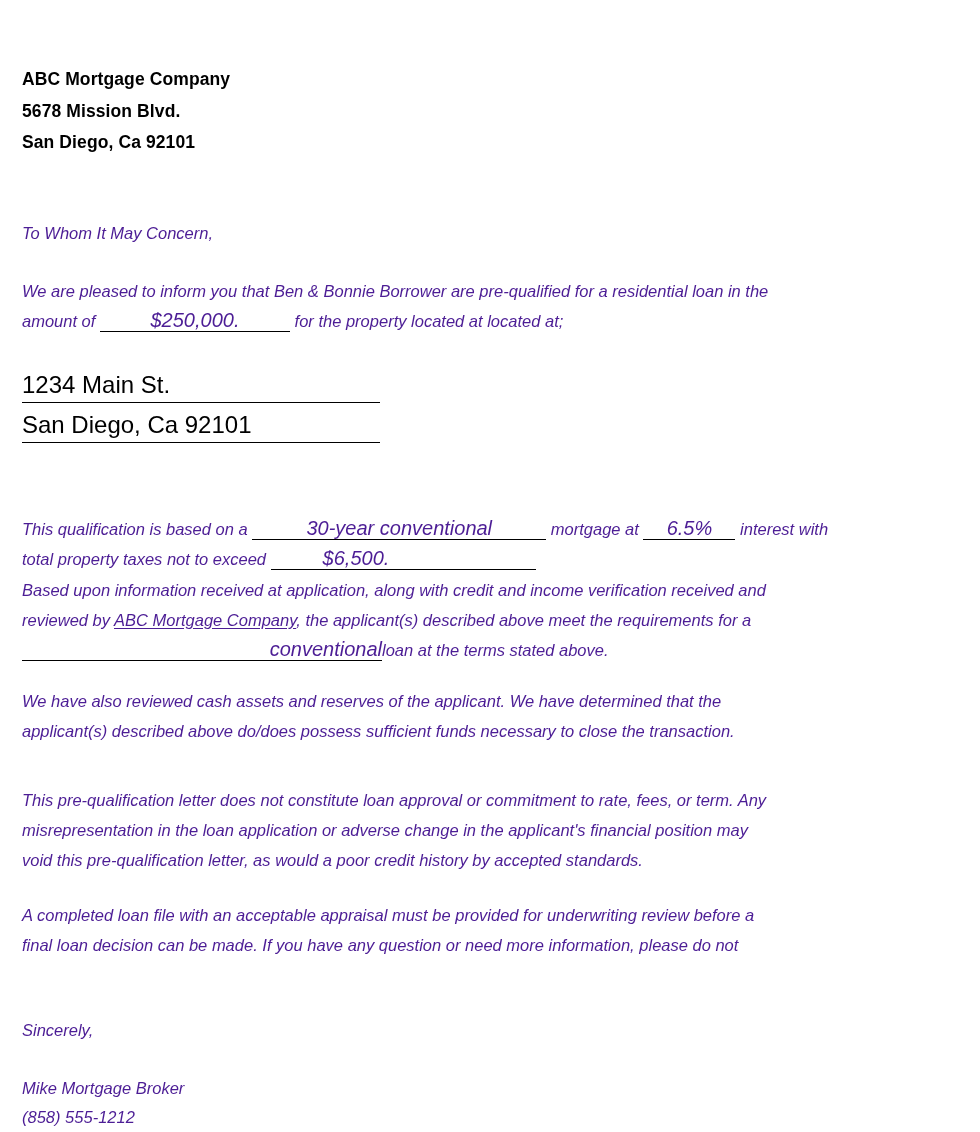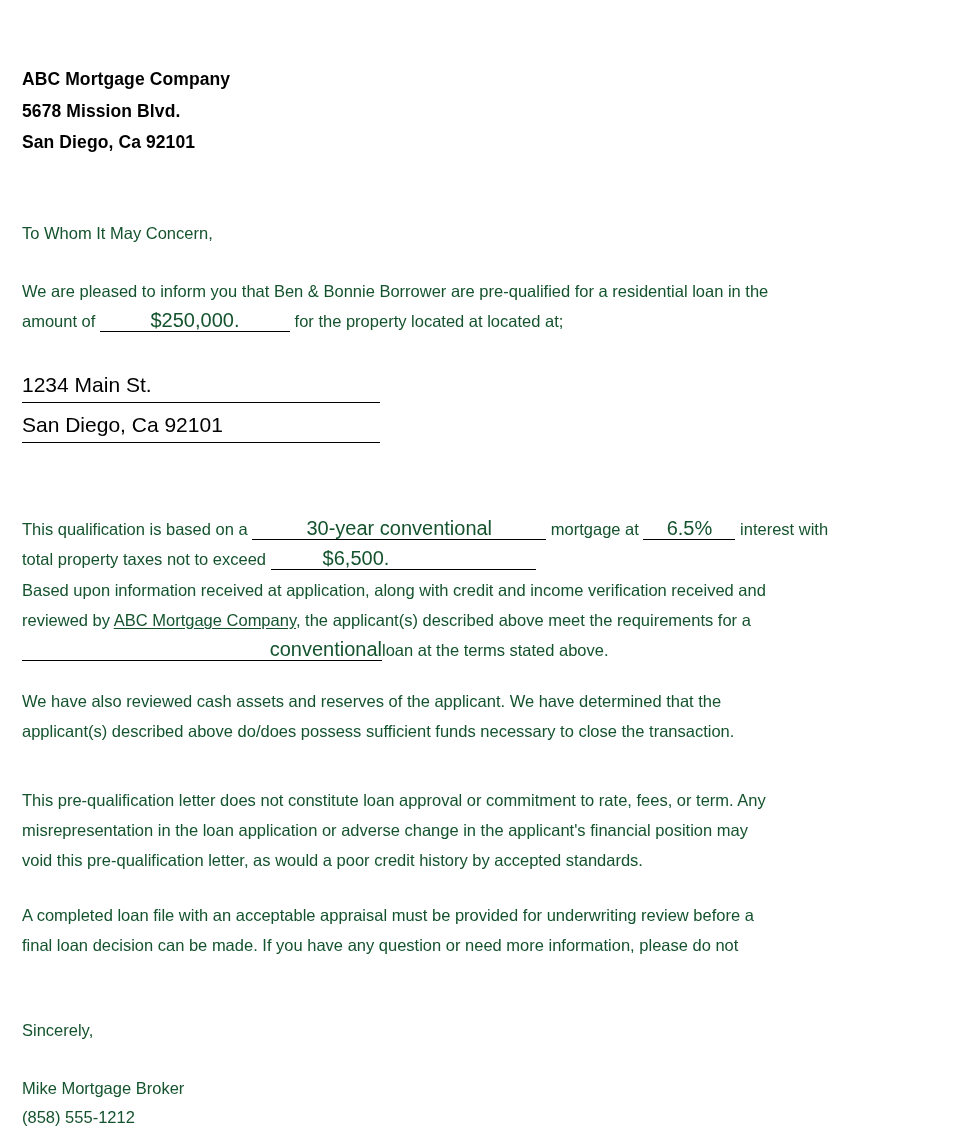--- a/index.html
+++ b/index.html
@@ -38,21 +38,22 @@
     letter-spacing: 0.1px;
     white-space: nowrap;
   }
 
   
   .para {
     position: absolute;
     left: 22px;
     font-size: 16.5px;
     line-height: 30px;
-    color: #14532d;
+    color: #4c1d95;
+    font-style: italic;
   }
   .para.w-full { width: 930px; }
 
   .line { white-space: nowrap; }
 
   .u-inline {
     text-decoration: underline;
     text-underline-offset: 2px;
   }
 
@@ -77,21 +78,21 @@
   .fill-product  { width: 360px; }
 
   
   .addr-block {
     position: absolute;
     left: 22px;
     top: 368px;
     width: 358px;
   }
   .addr-line {
-    font-size: 21px;
+    font-size: 24px;
     line-height: 34px;
     border-bottom: 1.7px solid #000;
     white-space: nowrap;
     padding-bottom: 0px;
     margin-bottom: 5px;
   }
 
   
   .sig-line {
     font-size: 16.5px;

